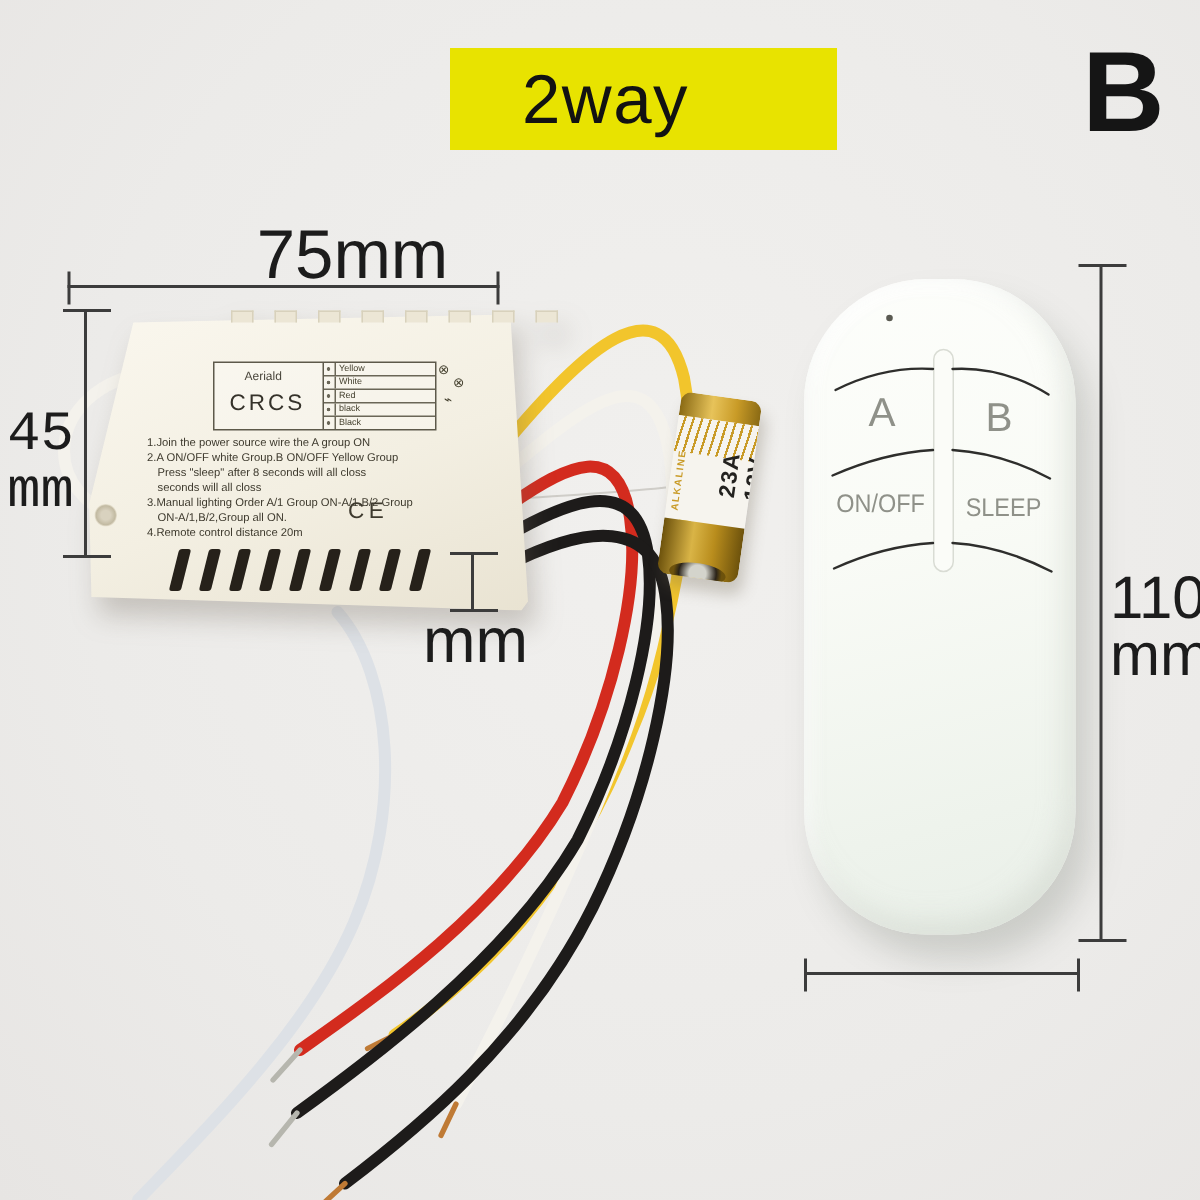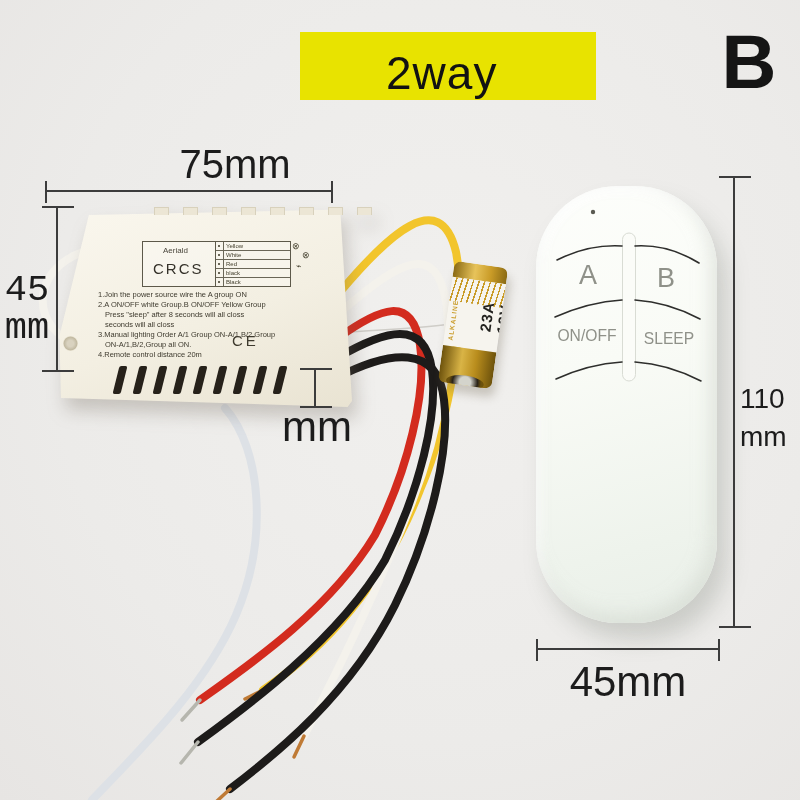--- a/index.html
+++ b/index.html
@@ -2,21 +2,21 @@
 <html style="--background: #ecebe9; --banner-bg: #e8e300; --ink: #1c1c1c; --dim-line: #3c3c3c; --box-body: #f3efe2; --box-ink: #4a463c; --vent: #26211a; --remote-body: #f9fbf6; --remote-ink: #8f9189; --remote-line: #2e2e2c; --battery-gold: #c99b27; --battery-label: #f6f4ee; --wire-red: #d32b1e; --wire-black: #1d1b1a; --wire-yellow: #f2c52c; --wire-white: #f4f2ec; --wire-gray: #dde1e6; --tip-silver: #b6b6ae; --tip-copper: #bf7a35;"><head>
 <meta charset="utf-8">
 <style>
   html,body{margin:0;padding:0;}
   body{font-family:"Liberation Sans", sans-serif; background:var(--background,#ecebe9);}
   #stage{position:relative;width:800px;height:800px;overflow:hidden;
     background:radial-gradient(ellipse at 55% 42%, #f1f0ee 0%, var(--background,#ecebe9) 62%, #e7e5e3 100%);}
 
   
   .banner{position:absolute;left:300px;top:32px;width:258px;height:68px;
-    background:var(--banner-bg,#e8e300);display:flex;align-items:flex-end;padding-left:38px;}
+    background:var(--banner-bg,#e8e300);display:flex;align-items:center;}
   .banner-label{font-size:46px;color:#121212;padding-left:48px;letter-spacing:1px;}
   .variant{position:absolute;left:714px;top:22px;width:70px;height:80px;
     font-size:76px;font-weight:600;color:#151515;text-align:center;line-height:80px;}
 
   
   .dim{position:absolute;color:var(--ink,#1c1c1c);}
   .dim-line{position:absolute;background:transparent;}
   .dl-h{border-top:2px solid var(--dim-line,#3c3c3c);height:0;}
   .dl-h::before,.dl-h::after{content:"";position:absolute;top:-11px;width:2px;height:22px;background:var(--dim-line,#3c3c3c);}
   .dl-h::before{left:0;} .dl-h::after{right:0;}
@@ -227,36 +227,35 @@
     <div class="rbtn-label rl-b">B</div>
     <div class="rbtn-label rl-onoff">ON/OFF</div>
     <div class="rbtn-label rl-sleep">SLEEP</div>
   </div>
 
   <div class="banner z-top">
     <span class="banner-label">2way</span>
   </div>
   <div class="variant z-top">B</div>
 
-  <div class="dim dim-label z-top" style="left:150px;top:142px;width:170px;font-size:40px;">75mm</div>
+  <div class="dim dim-label z-top" style="left:150px;top:142px;width:170px;font-size:46px;">75mm</div>
   <div class="dim-line dl-h z-top" style="left:45px;top:190px;width:288px;"></div>
 
   <div class="dim dim-label z-top" style="left:0px;top:271px;width:54px;font-size:37px;line-height:38px;font-family:Liberation Mono, monospace;">
     <div>45</div>
     <div>mm</div>
   </div>
   <div class="dim-line dl-v z-top" style="left:56px;top:206px;height:166px;"></div>
 
   <div class="dim dim-label z-top" style="left:272px;top:406px;width:90px;font-size:42px;line-height:41px;">
     <div>mm</div>
   </div>
   <div class="dim-line dl-v z-top" style="left:314px;top:368px;height:40px;"></div>
 
-  <div class="dim dim-label z-top" style="left:740px;top:380px;width:60px;font-size:28px;line-height:38px;text-align:left;">
+  <div class="dim dim-label z-top" style="left:740px;top:380px;width:60px;font-size:40px;line-height:38px;text-align:left;">
     <div>110</div>
     <div>mm</div>
   </div>
   <div class="dim-line dl-v z-top" style="left:733px;top:176px;height:452px;"></div>
 
-  <div class="dim dim-label z-top" style="left:548px;top:658px;width:160px;font-size:42px;">45mm</div>
   <div class="dim-line dl-h z-top" style="left:536px;top:648px;width:184px;"></div>
 
 </div>
 
 </body></html>

